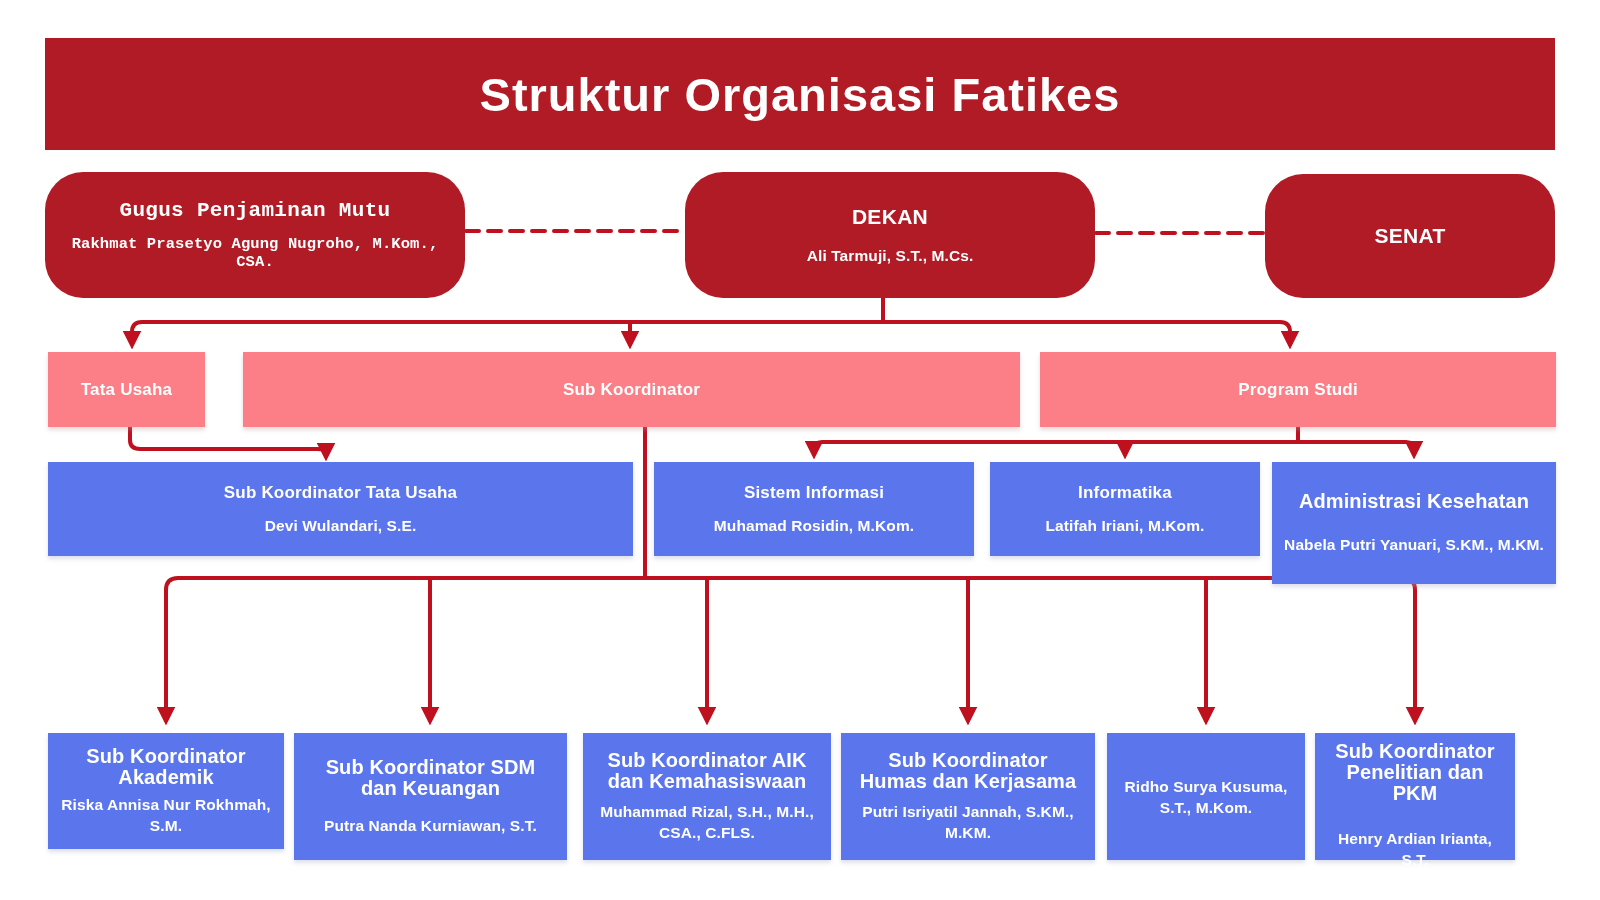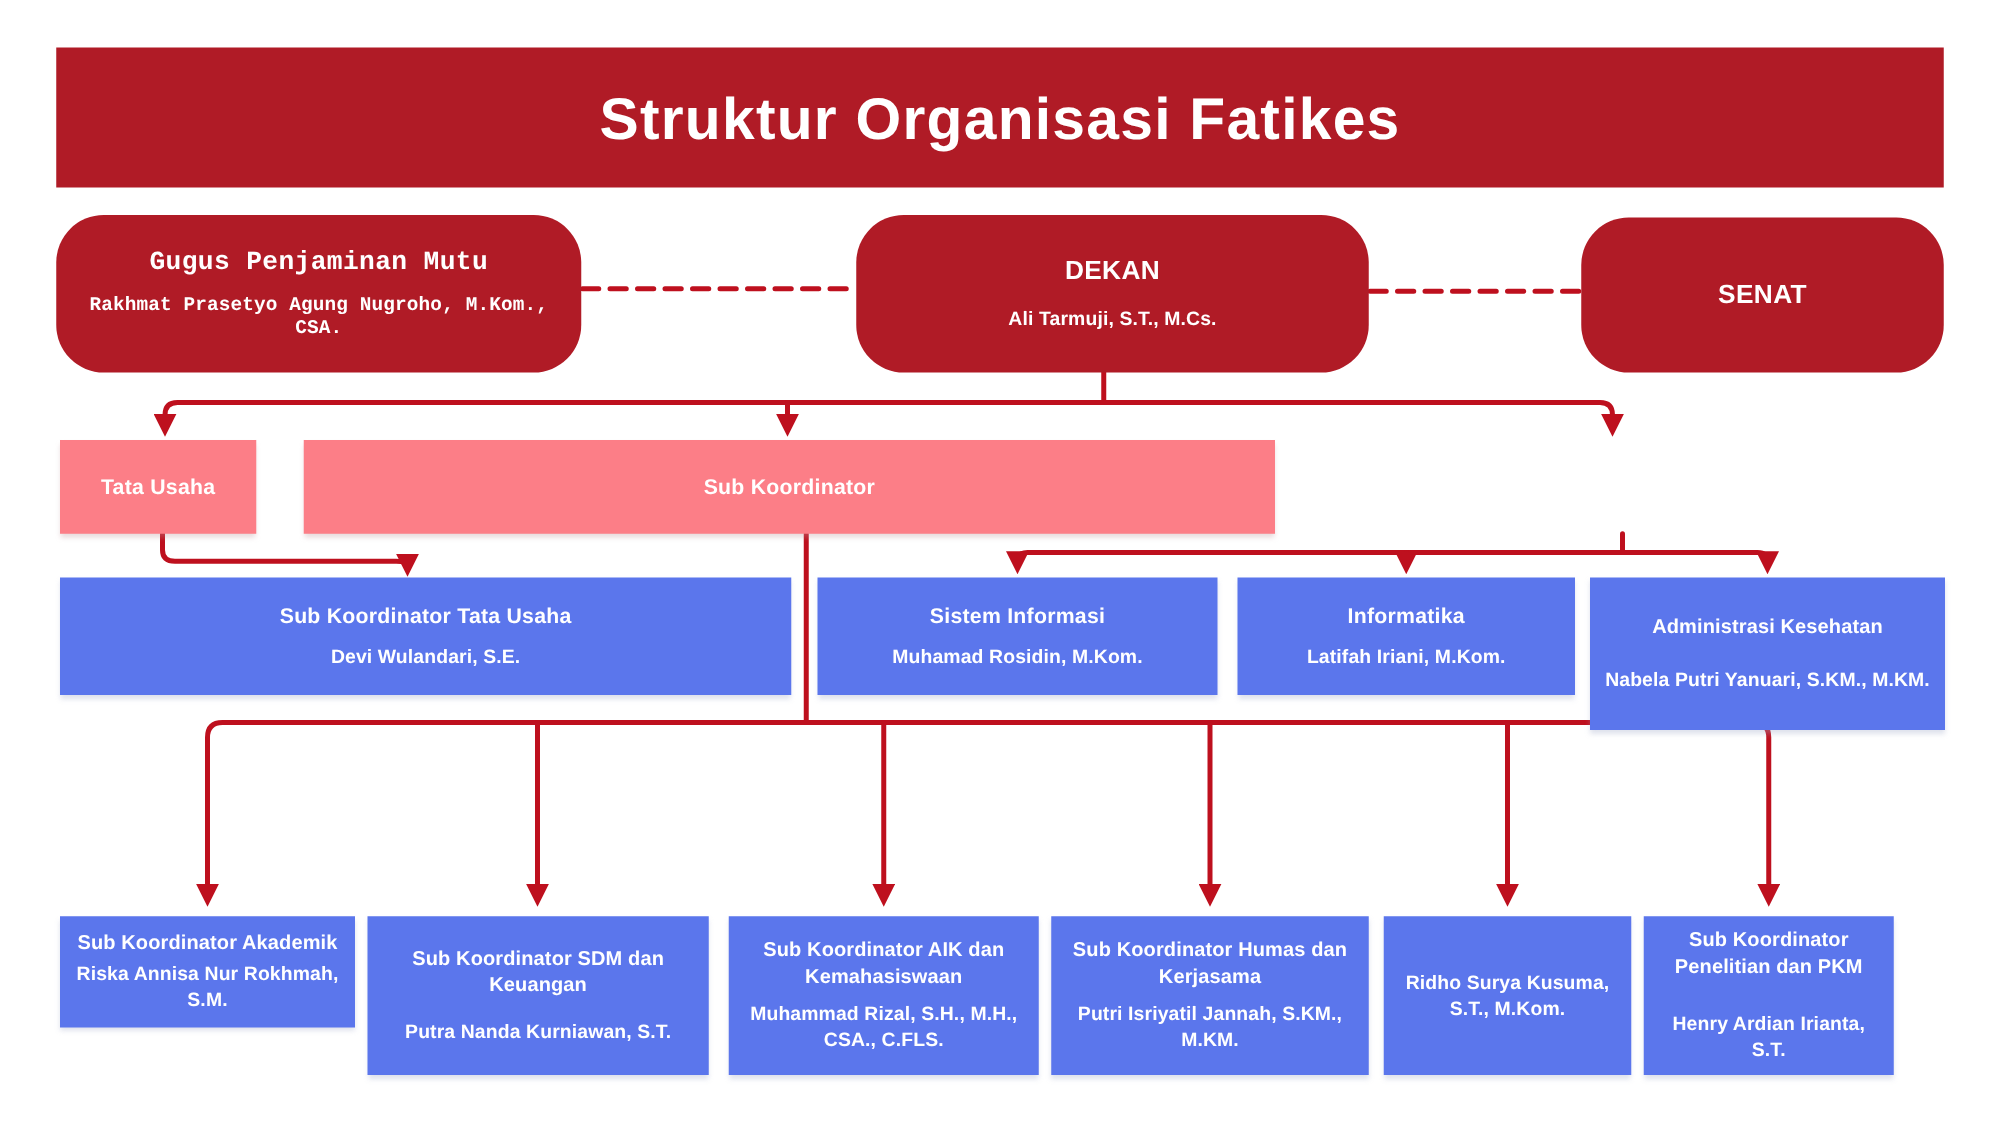--- a/index.html
+++ b/index.html
@@ -19,21 +19,21 @@
   .node{
     position:absolute;box-sizing:border-box;color:#ffffff;text-align:center;
     display:flex;flex-direction:column;align-items:center;justify-content:space-evenly;
     font-weight:700;
   }
   .red{background:#B01B26;border-radius:38px;padding:14px 24px;}
   .pink{background:#FC7E87;justify-content:center;box-shadow:0 3px 4px rgba(190,150,155,0.35);}
   .blue{background:#5B76EC;padding:8px 12px;box-shadow:0 3px 4px rgba(160,170,200,0.35);}
   .t-lg{font-size:21px;letter-spacing:0.3px;}
   .t-md{font-size:17px;letter-spacing:0.2px;}
-  .t-sm{font-size:16px;line-height:21px;letter-spacing:0.1px;}
+  .t-sm{font-size:20px;line-height:21px;letter-spacing:0.1px;}
   .n-md{font-size:15.5px;letter-spacing:0.1px;}
   .n-sm{font-size:15.5px;line-height:21px;letter-spacing:0.1px;}
 </style>
 </head>
 <body>
 
 <div class="canvas">
 
   <header class="banner">
     <h1>Struktur Organisasi Fatikes</h1>
@@ -80,39 +80,42 @@
   <div class="node red" style="left:1265px;top:174px;width:290px;height:124px;justify-content:center;">
     <div class="t-lg">SENAT</div>
   </div>
 
   <div class="node pink" style="left:48px;top:352px;width:157px;height:75px;">
     <div class="t-md">Tata Usaha</div>
   </div>
   <div class="node pink" style="left:243px;top:352px;width:777px;height:75px;">
     <div class="t-md">Sub Koordinator</div>
   </div>
+  <div class="node pink" style="left:1040px;top:352px;width:516px;height:75px;">
+    <div class="t-md">Program Studi</div>
+  </div>
 
   <div class="node blue" style="left:48px;top:462px;width:585px;height:94px;">
     <div class="t-md">Sub Koordinator Tata Usaha</div>
     <div class="n-md">Devi Wulandari, S.E.</div>
   </div>
   <div class="node blue" style="left:654px;top:462px;width:320px;height:94px;">
     <div class="t-md">Sistem Informasi</div>
     <div class="n-md">Muhamad Rosidin, M.Kom.</div>
   </div>
   <div class="node blue" style="left:990px;top:462px;width:270px;height:94px;">
     <div class="t-md">Informatika</div>
     <div class="n-md">Latifah Iriani, M.Kom.</div>
   </div>
   <div class="node blue" style="left:1272px;top:462px;width:284px;height:122px;">
     <div class="t-sm">Administrasi Kesehatan</div>
     <div class="n-sm">Nabela Putri Yanuari, S.KM., M.KM.</div>
   </div>
 
-  <div class="node blue" style="left:48px;top:733px;width:236px;height:89px;">
+  <div class="node blue" style="left:48px;top:733px;width:236px;height:116px;">
     <div class="t-sm">Sub Koordinator Akademik</div>
     <div class="n-sm">Riska Annisa Nur Rokhmah, S.M.</div>
   </div>
   <div class="node blue" style="left:294px;top:733px;width:273px;height:127px;">
     <div class="t-sm">Sub Koordinator SDM dan Keuangan</div>
     <div class="n-sm">Putra Nanda Kurniawan, S.T.</div>
   </div>
   <div class="node blue" style="left:583px;top:733px;width:248px;height:127px;">
     <div class="t-sm">Sub Koordinator AIK dan Kemahasiswaan</div>
     <div class="n-sm">Muhammad Rizal, S.H., M.H., CSA., C.FLS.</div>

